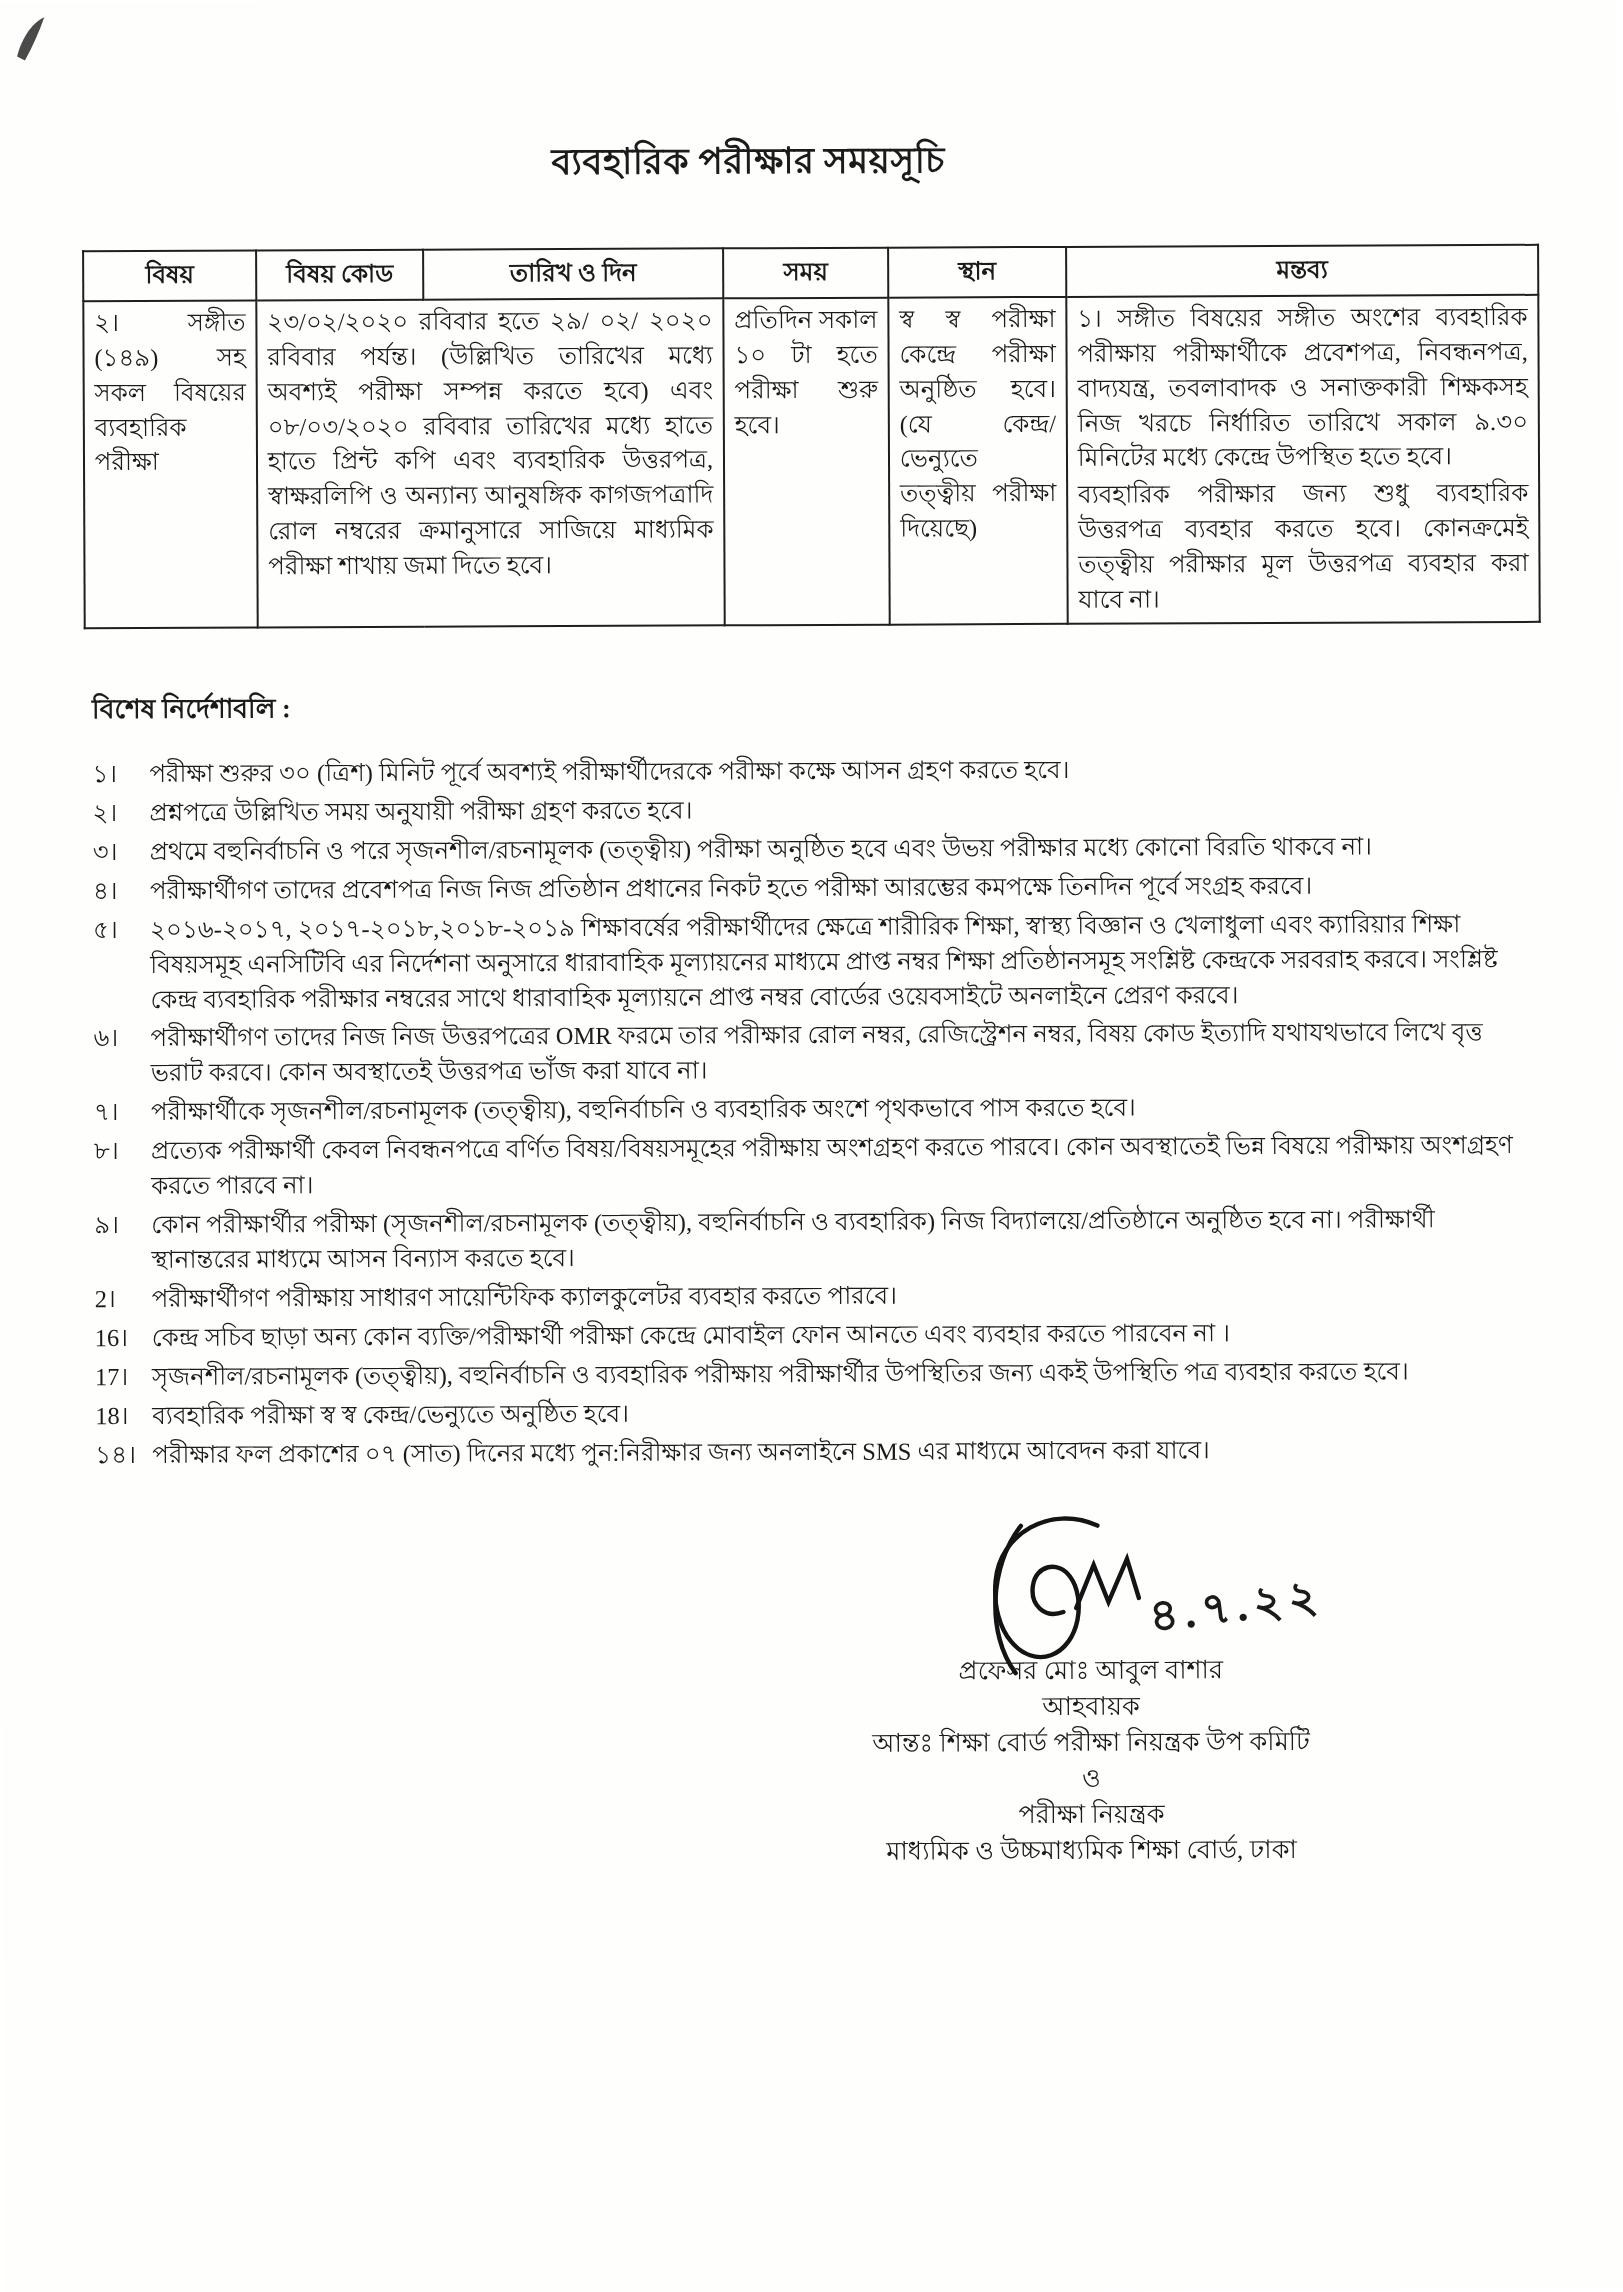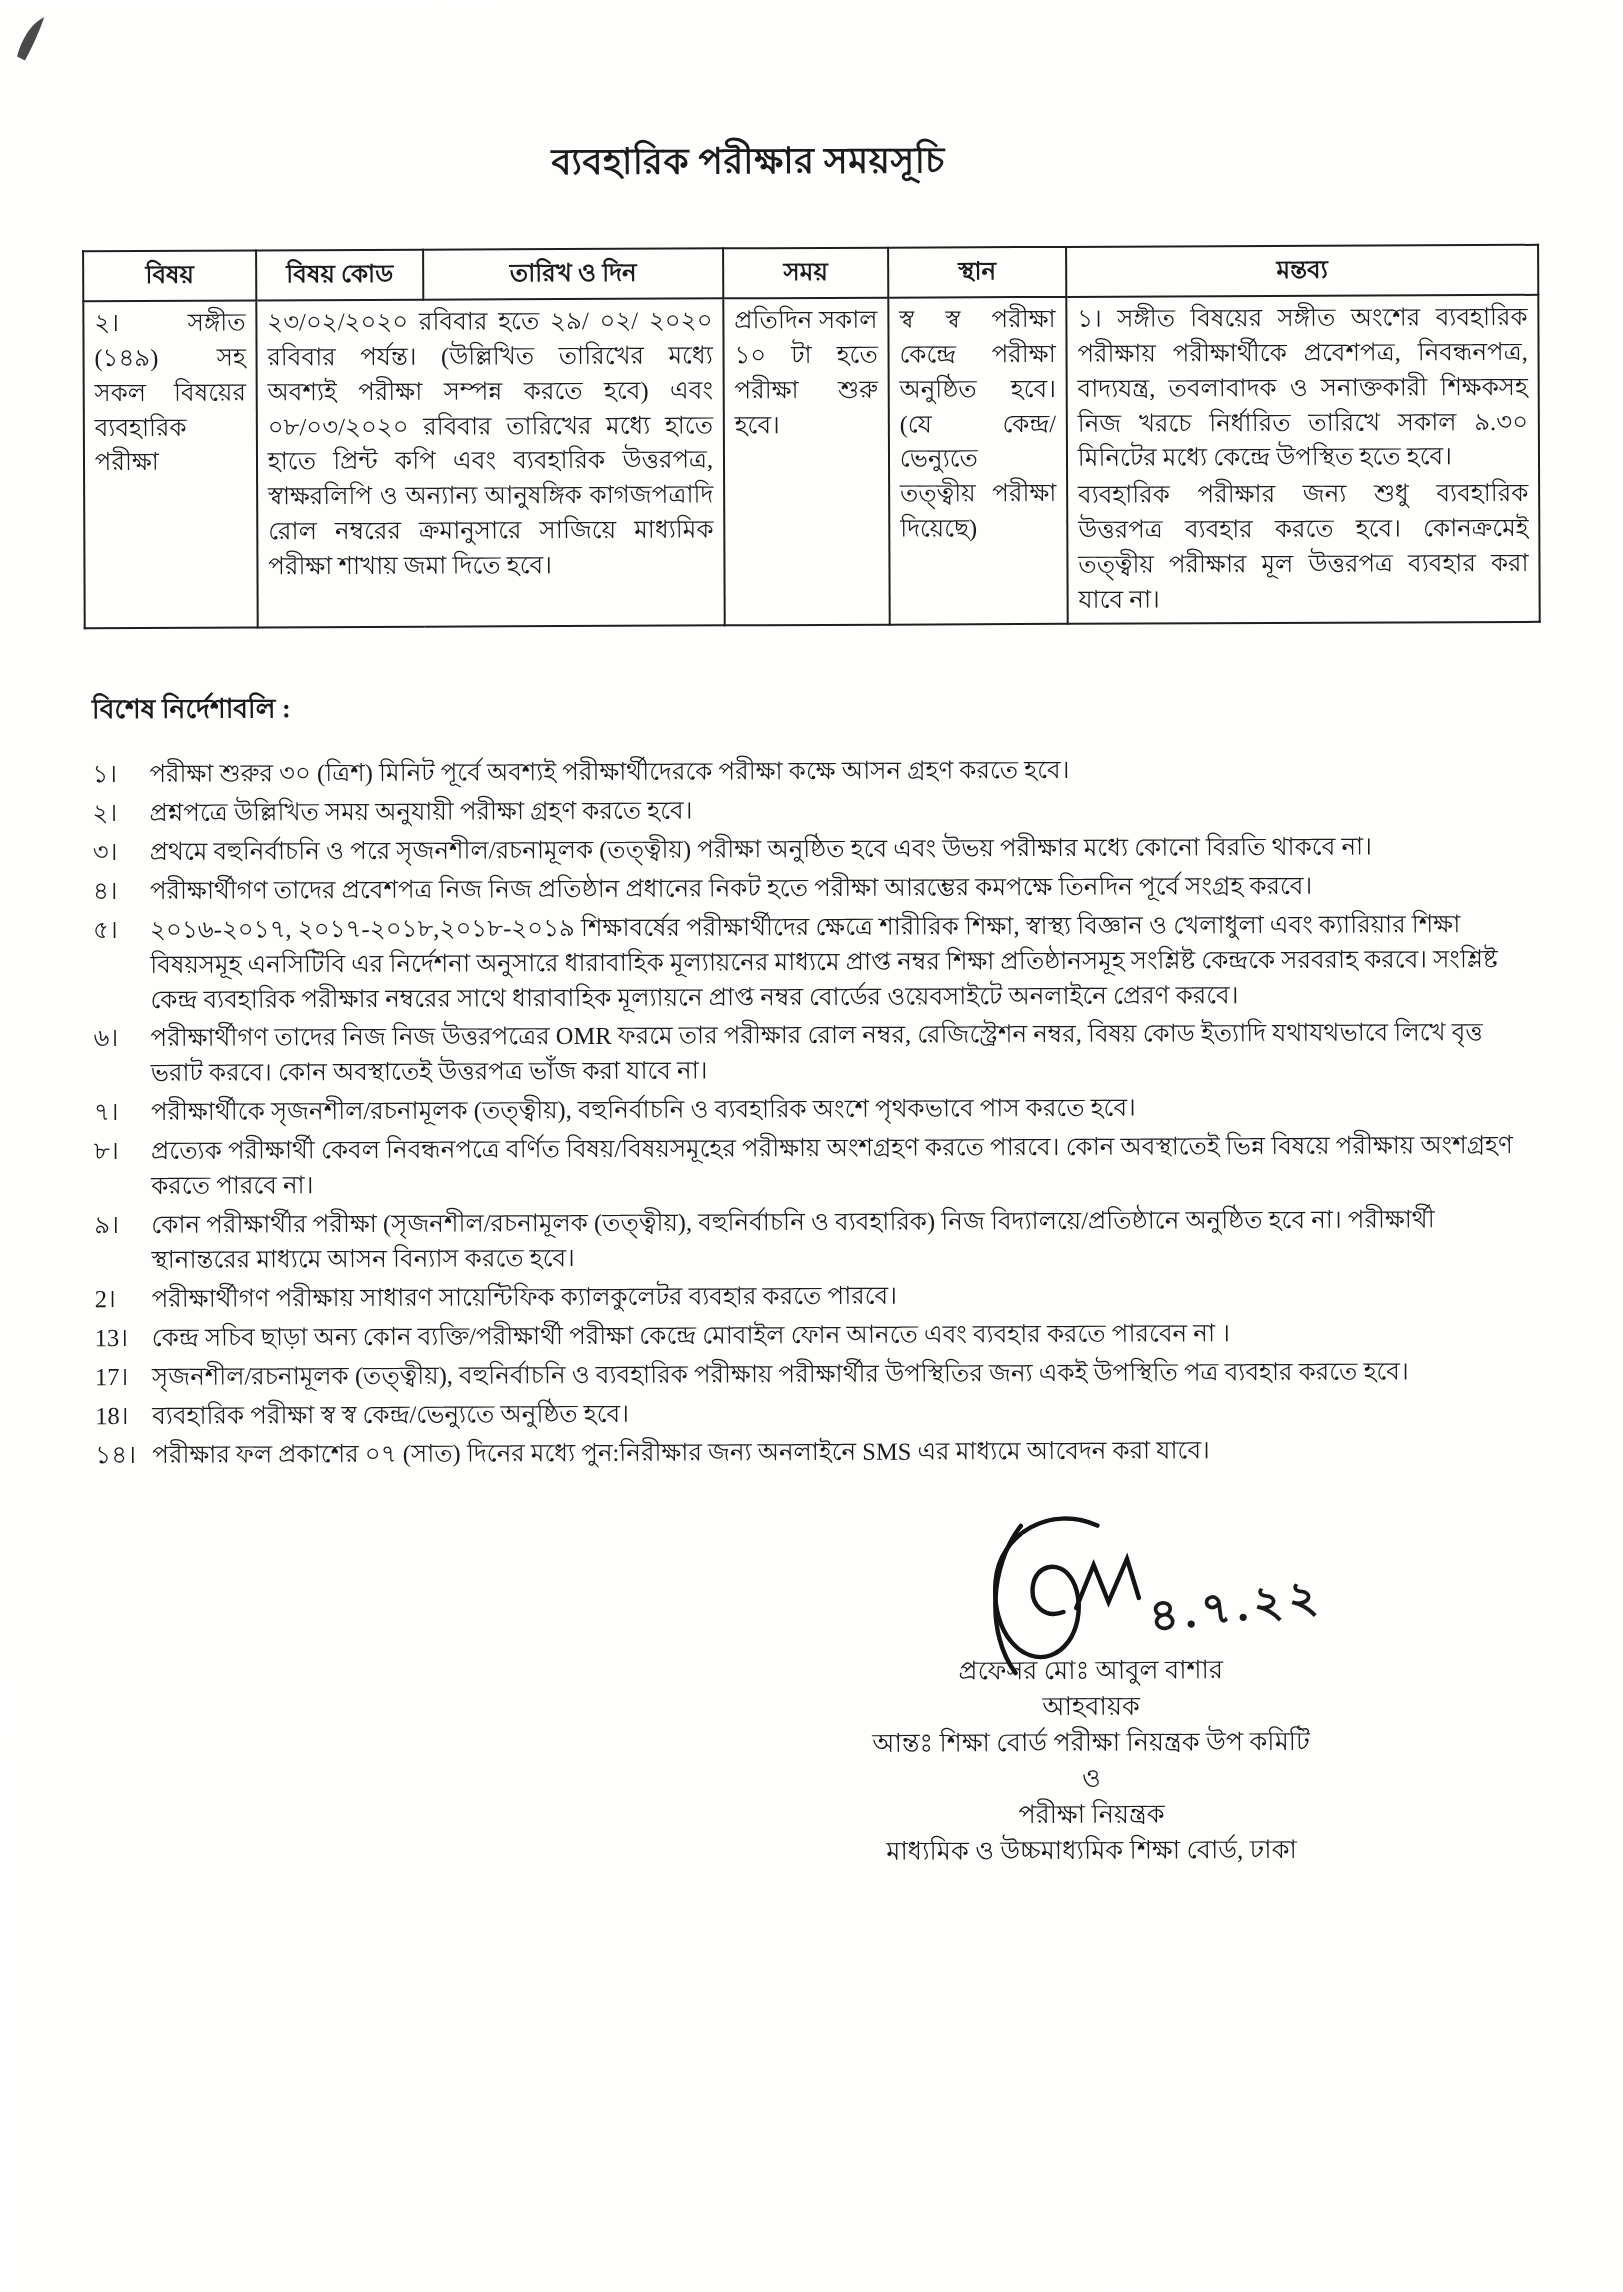--- a/index.html
+++ b/index.html
@@ -197,21 +197,21 @@
       </div>
       <div class="instr-item">
         <span class="instr-num">৯।</span>
         <span class="instr-text">কোন পরীক্ষার্থীর পরীক্ষা (সৃজনশীল/রচনামূলক (তত্ত্বীয়), বহুনির্বাচনি ও ব্যবহারিক) নিজ বিদ্যালয়ে/প্রতিষ্ঠানে অনুষ্ঠিত হবে না। পরীক্ষার্থী স্থানান্তরের মাধ্যমে আসন বিন্যাস করতে হবে।</span>
       </div>
       <div class="instr-item">
         <span class="instr-num">2।</span>
         <span class="instr-text">পরীক্ষার্থীগণ পরীক্ষায় সাধারণ সায়েন্টিফিক ক্যালকুলেটর ব্যবহার করতে পারবে।</span>
       </div>
       <div class="instr-item">
-        <span class="instr-num">13।</span>
+        <span class="instr-num">16।</span>
         <span class="instr-text">কেন্দ্র সচিব ছাড়া অন্য কোন ব্যক্তি/পরীক্ষার্থী পরীক্ষা কেন্দ্রে মোবাইল ফোন আনতে এবং ব্যবহার করতে পারবেন না ।</span>
       </div>
       <div class="instr-item">
         <span class="instr-num">17।</span>
         <span class="instr-text">সৃজনশীল/রচনামূলক (তত্ত্বীয়), বহুনির্বাচনি ও ব্যবহারিক পরীক্ষায় পরীক্ষার্থীর উপস্থিতির জন্য একই উপস্থিতি পত্র ব্যবহার করতে হবে।</span>
       </div>
       <div class="instr-item">
         <span class="instr-num">18।</span>
         <span class="instr-text">ব্যবহারিক পরীক্ষা স্ব স্ব কেন্দ্র/ভেন্যুতে অনুষ্ঠিত হবে।</span>
       </div>

